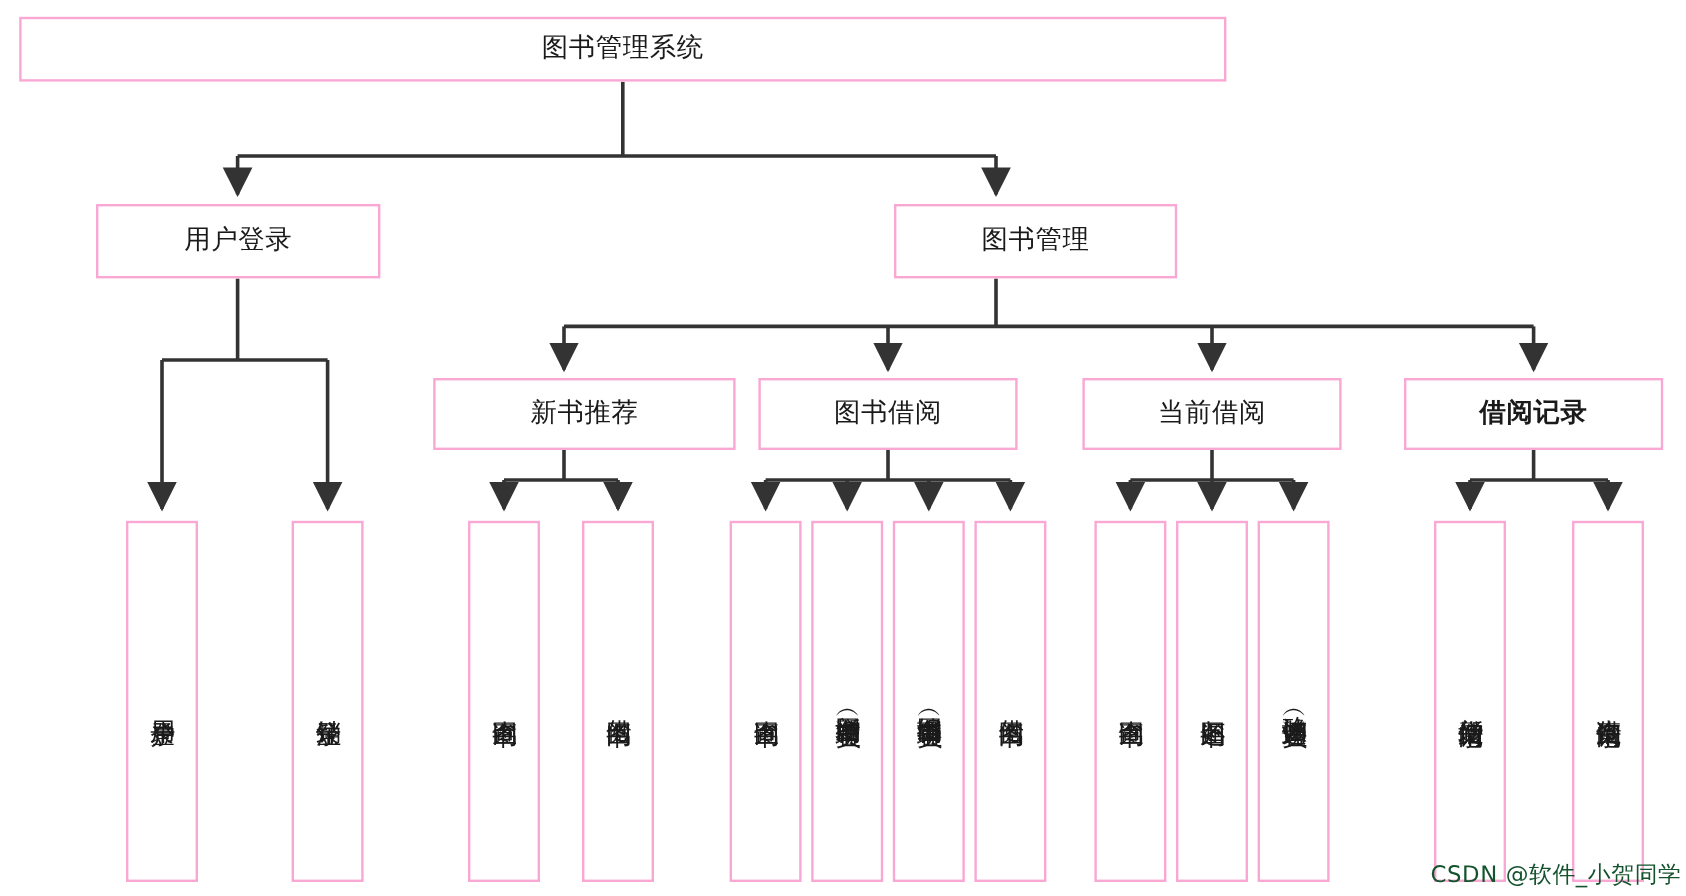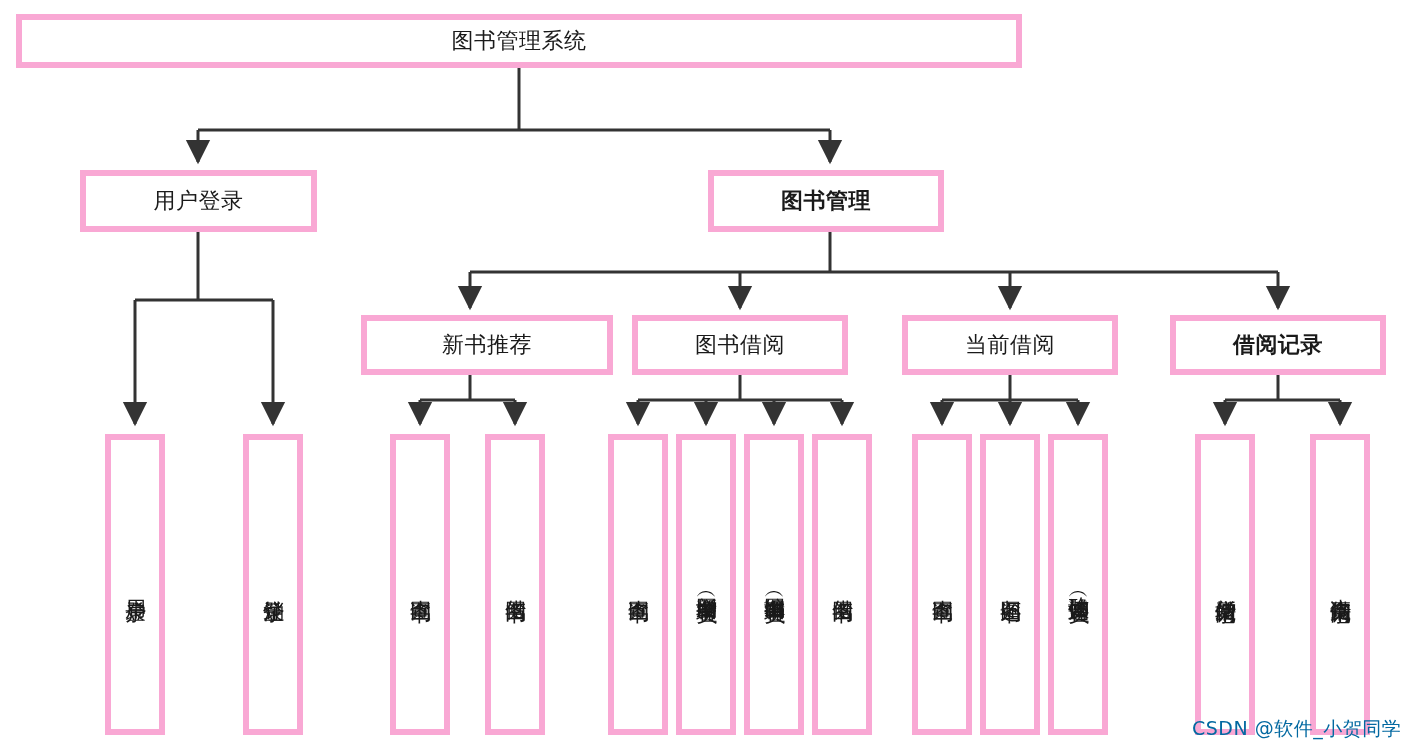--- a/index.html
+++ b/index.html
@@ -23,21 +23,21 @@
     left: 0;
     top: 0;
     width: 1405px;
     height: 747px;
     pointer-events: none;
   }
   .node {
     position: absolute;
     box-sizing: border-box;
     background: #ffffff;
-    border: 6px solid #f9a8d4;
+    border: 2px solid #f9a8d4;
     display: flex;
     align-items: center;
     justify-content: center;
     color: #1a1a1a;
   }
   .node .label {
     display: block;
     text-align: center;
     line-height: 1.18;
     letter-spacing: 0.5px;
@@ -55,21 +55,21 @@
     font-size: 21px;
     writing-mode: vertical-rl;
     text-orientation: upright;
     white-space: nowrap;
     line-height: 1.12;
     letter-spacing: 1px;
   }
   .watermark {
     position: absolute;
     font-size: 19px;
-    color: #0369a1;
+    color: #14532d;
     white-space: nowrap;
     letter-spacing: 0.5px;
     user-select: none;
   }
 </style>
 </head>
 <body>
 
 <div id="canvas">
 
@@ -125,21 +125,21 @@
     </g>
   </svg>
 
   <div class="node horiz" style="left:16px; top:14px; width:1006px; height:54px;">
     <span class="label">图书管理系统</span>
   </div>
 
   <div class="node horiz" style="left:80px; top:170px; width:237px; height:62px;">
     <span class="label">用户登录</span>
   </div>
-  <div class="node horiz" style="left:708px; top:170px; width:236px; height:62px;font-weight:bold;">
+  <div class="node horiz" style="left:745px; top:170px; width:236px; height:62px;">
     <span class="label">图书管理</span>
   </div>
 
   <div class="node horiz" style="left:361px; top:315px; width:252px; height:60px;">
     <span class="label">新书推荐</span>
   </div>
   <div class="node horiz" style="left:902px; top:315px; width:216px; height:60px;">
     <span class="label">当前借阅</span>
   </div>
   <div class="node horiz" style="left:632px; top:315px; width:216px; height:60px;">

